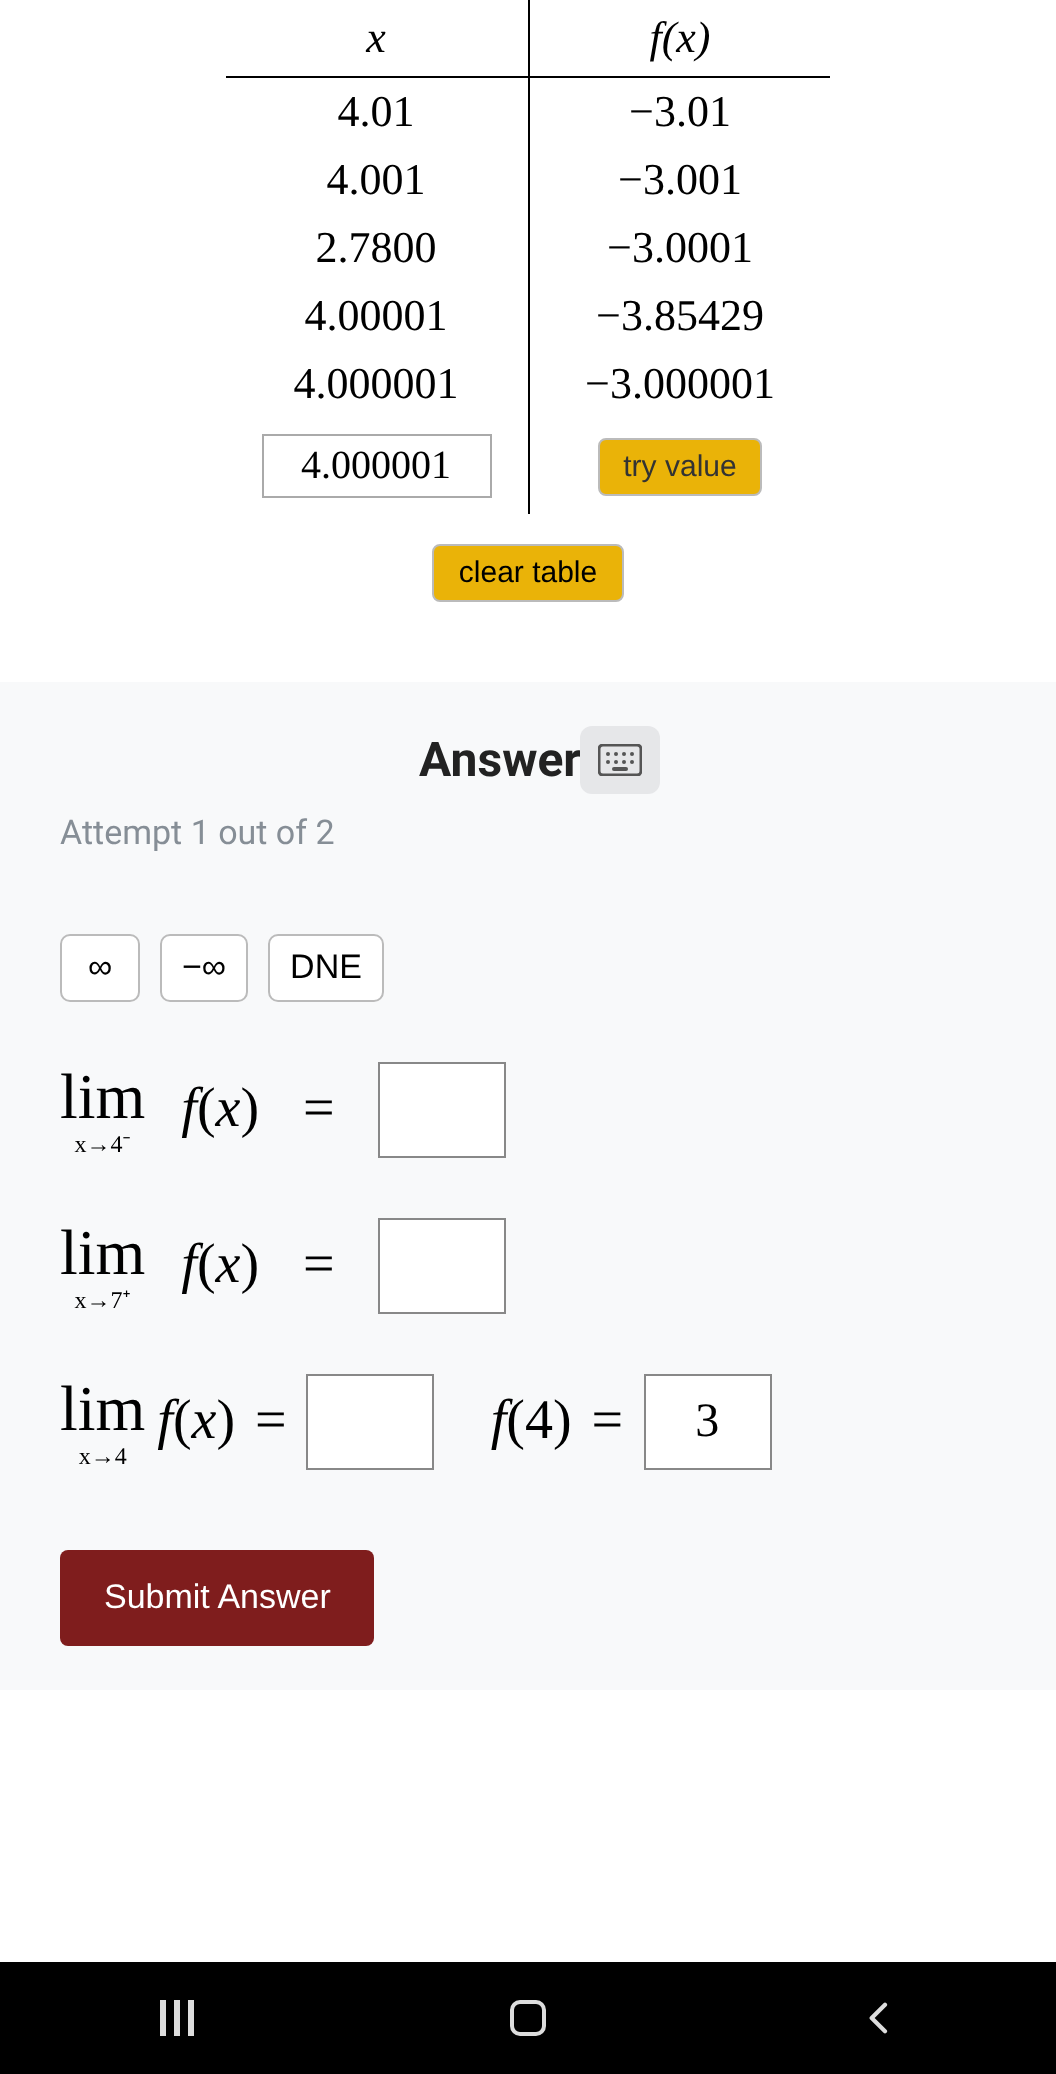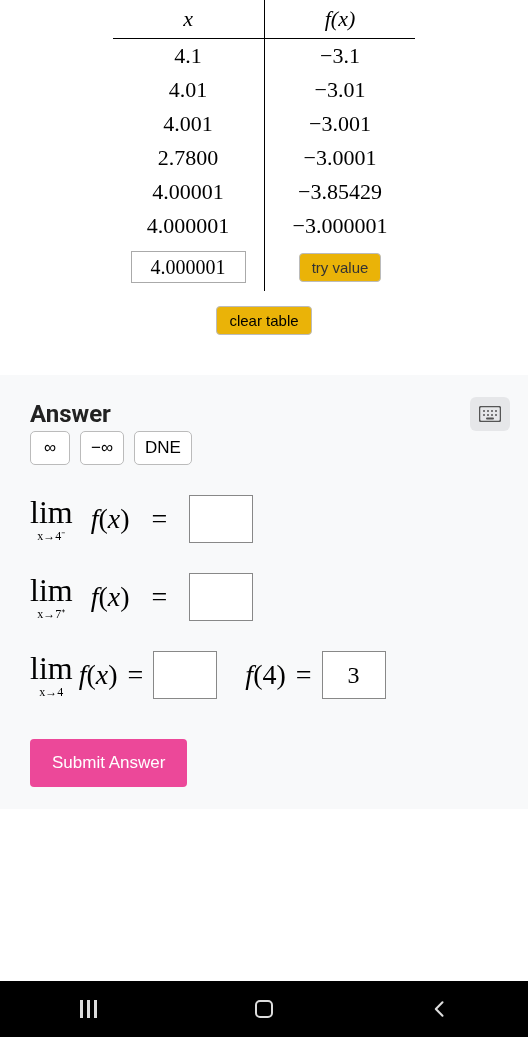--- a/index.html
+++ b/index.html
@@ -52,21 +52,21 @@
     .try-btn { color: #333; }
     .clear-wrap { text-align: center; margin: 8px 0 40px; }
 
     .answer-section {
       background: #f8f9fa;
       padding: 22px 18px 22px 30px;
       margin-top: 30px;
     }
     .answer-header {
       display: flex;
-      justify-content: space-between;
+      justify-content: center;
       align-items: center;
     }
     .answer-title {
       font-size: 24px;
       font-weight: bold;
       color: #222;
     }
     .keyboard-icon {
       width: 40px; height: 34px;
       background: #e6e7e9;
@@ -126,21 +126,21 @@
     .eq { margin: 0 10px; }
     .answer-input {
       width: 64px; height: 48px;
       border: 1.5px solid #888;
       font-family: 'Times New Roman', serif;
       font-size: 24px;
       text-align: center;
     }
     .row4 { gap: 28px; }
     .submit-btn {
-      background: #ec4899;
+      background: #7f1d1d;
       color: #fff;
       border: none;
       border-radius: 4px;
       padding: 14px 22px;
       font-size: 17px;
       cursor: pointer;
       margin-top: 10px;
     }
 
     .navbar {
@@ -172,24 +172,20 @@
 
 <div class="content">
   <table class="data-table">
     <thead>
       <tr>
         <th>x</th>
         <th>f(x)</th>
       </tr>
     </thead>
     <tbody>
-      <tr>
-          <td>4.1</td>
-          <td>−3.1</td>
-        </tr>
       <tr>
           <td>4.01</td>
           <td>−3.01</td>
         </tr>
       <tr>
           <td>4.001</td>
           <td>−3.001</td>
         </tr>
       <tr>
           <td>2.7800</td>
@@ -225,20 +221,21 @@
           <circle cx="13" cy="5" r="1" fill="#555"></circle>
           <circle cx="17" cy="5" r="1" fill="#555"></circle>
           <circle cx="5" cy="9" r="1" fill="#555"></circle>
           <circle cx="9" cy="9" r="1" fill="#555"></circle>
           <circle cx="13" cy="9" r="1" fill="#555"></circle>
           <circle cx="17" cy="9" r="1" fill="#555"></circle>
           <rect x="7" y="11.5" width="8" height="2" rx="1" fill="#555"></rect>
         </svg>
     </div>
   </div>
+  <div class="attempt">Attempt 1 out of 2</div>
 
   <div class="symbol-row">
     <button class="symbol-btn">∞</button>
     <button class="symbol-btn">−∞</button>
     <button class="symbol-btn">DNE</button>
   </div>
 
   <div class="limit-row">
     <span class="limit-stack">
       <span class="limit-top">lim</span>

